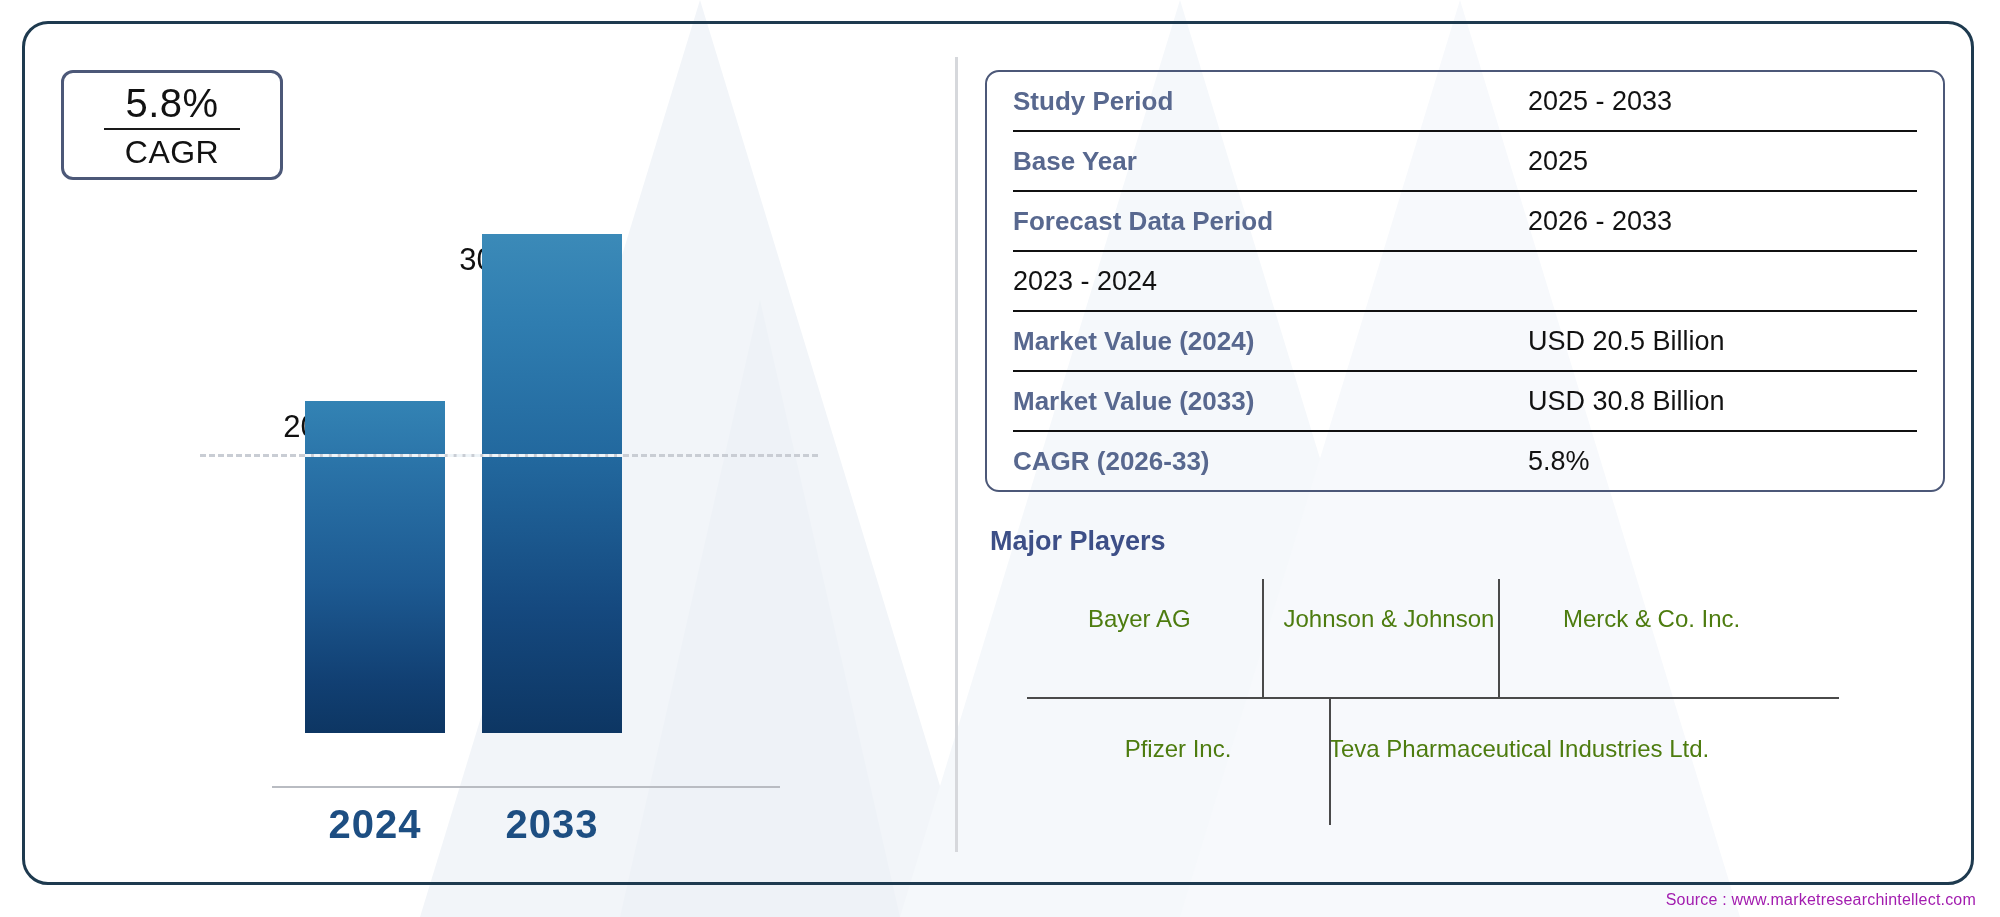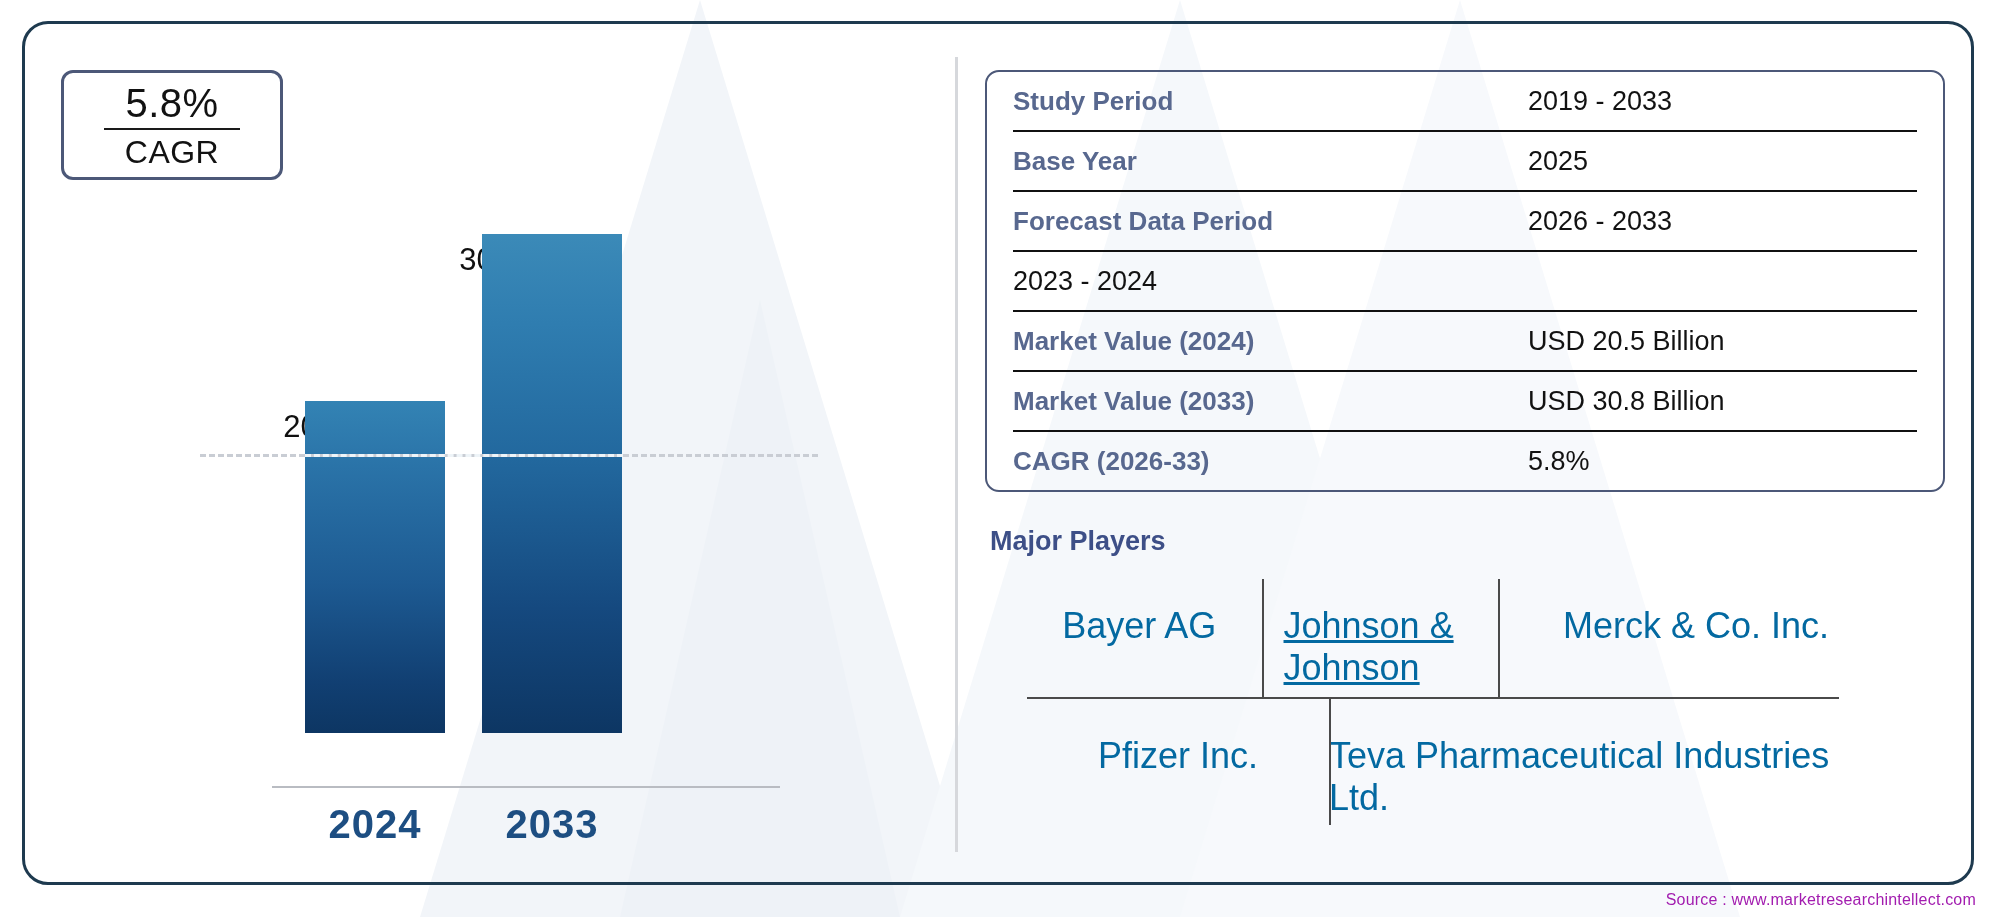--- a/index.html
+++ b/index.html
@@ -219,29 +219,29 @@
     display: flex;
     position: relative;
   }
   #players-row-top { height: 118px; }
   #players-row-bottom { height: 130px; }
 
   .player-cell {
     display: flex;
     align-items: center;
     box-sizing: border-box;
-    font-size: 36px;
-    color: #0369a1;
+    font-size: 24px;
+    color: #4d7c0f;
     line-height: 1.18;
   }
   #players-row-top .player-cell { padding-top: 26px; align-items: flex-start; }
   #players-row-bottom .player-cell { padding-top: 38px; align-items: flex-start; }
 
   .cell-a { width: 235px; justify-content: center; }
-  .cell-b { width: 270px; padding-left: 32px; text-decoration: underline; }
+  .cell-b { width: 270px; padding-left: 32px; }
   .cell-c { width: 341px; padding-left: 52px; }
 
   .cell-d { width: 302px; justify-content: center; }
   .cell-e { width: 510px; }
 
   .v-divider {
     position: absolute;
     width: 2px;
     background: #4a4a4a;
   }
@@ -306,21 +306,21 @@
   </div>
 </div>
 
 <div id="vertical-divider"></div>
 
 <div id="right-panel">
 
   <div id="spec-table">
     <div class="spec-row">
       <div class="spec-key">Study Period</div>
-      <div class="spec-val">2019 - 2033</div>
+      <div class="spec-val">2025 - 2033</div>
     </div>
     <div class="spec-row">
       <div class="spec-key">Base Year</div>
       <div class="spec-val">2025</div>
     </div>
     <div class="spec-row">
       <div class="spec-key">Forecast Data Period</div>
       <div class="spec-val">2026 - 2033</div>
     </div>
     <div class="spec-row">

